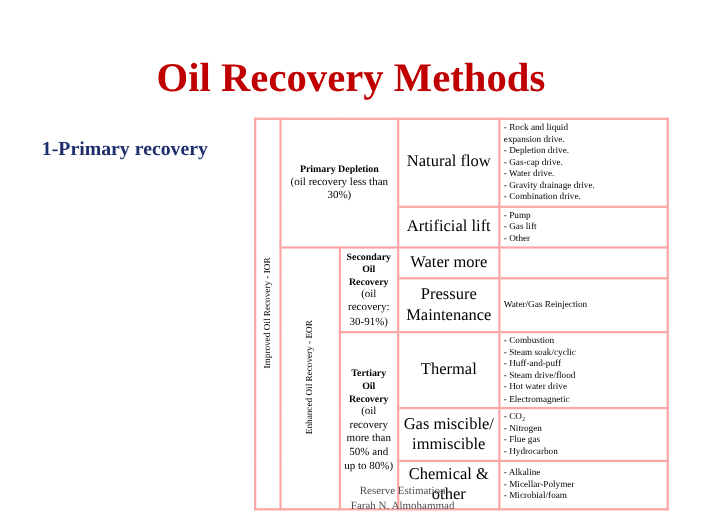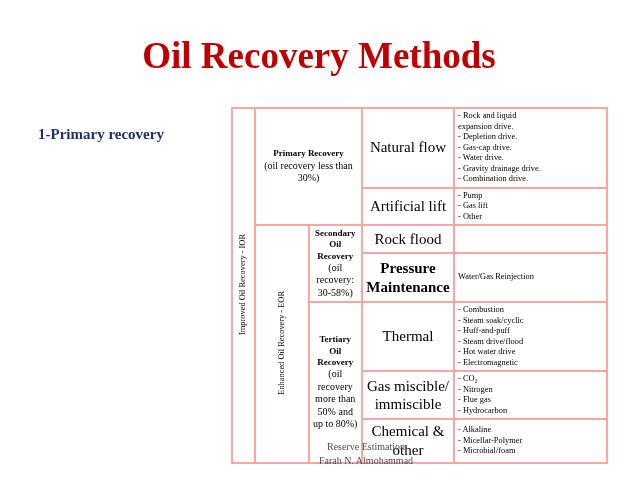--- a/index.html
+++ b/index.html
@@ -10,40 +10,40 @@
     width: 638px;
     height: 478px;
     background: #ffffff;
     font-family: "Liberation Serif", serif;
     overflow: hidden;
     position: relative;
   }
 
   #title {
     position: absolute;
-    top: 34px;
+    top: 50px;
     left: 0;
     width: 638px;
     text-align: center;
     font-family: "Liberation Serif", serif;
     font-weight: bold;
     font-size: 37px;
     color: #C00000;
     letter-spacing: 0px;
   }
 
   #bullets {
     position: absolute;
     top: 125px;
     left: 38px;
     width: 180px;
     color: #1F2F6E;
     font-family: "Liberation Serif", serif;
     font-weight: bold;
-    font-size: 15px;
+    font-size: 18px;
     line-height: 1.2;
   }
   #bullets .bullet-item {
     margin-bottom: 22px;
     white-space: nowrap;
   }
 
   
   #chart-wrap {
     position: absolute;
@@ -122,21 +122,21 @@
 
 <div id="chart-wrap">
   <table class="matrix">
     <tbody>
 
       <tr>
         <td class="vertical" rowspan="7">
           <span class="vtext">Improved Oil Recovery - IOR</span>
         </td>
         <td class="cat" colspan="2" rowspan="2">
-          <div>Primary Recovery</div>
+          <div>Primary Depletion</div>
           <div class="sub">(oil recovery less than 30%)</div>
         </td>
         <td class="method col-method">Natural flow</td>
         <td class="detail col-detail">- Rock and liquid
   expansion drive.
 - Depletion drive.
 - Gas-cap drive.
 - Water drive.
 - Gravity drainage drive.
 - Combination drive.</td>
@@ -148,28 +148,28 @@
 - Gas lift
 - Other</td>
       </tr>
 
       <tr>
         <td class="vertical" rowspan="5">
           <span class="vtext">Enhanced Oil Recovery - EOR</span>
         </td>
         <td class="cat" rowspan="2">
           <div>Secondary Oil Recovery</div>
-          <div class="sub">(oil recovery: 30-58%)</div>
-        </td>
-        <td class="method col-method">Rock flood</td>
+          <div class="sub">(oil recovery: 30-91%)</div>
+        </td>
+        <td class="method col-method">Water more</td>
         <td class="detail col-detail"></td>
       </tr>
 
       <tr>
-        <td class="method col-method" style="white-space:pre-line;font-weight:bold;">Pressure
+        <td class="method col-method" style="white-space:pre-line;">Pressure
 Maintenance</td>
         <td class="detail col-detail">Water/Gas Reinjection</td>
       </tr>
 
       <tr>
         <td class="cat" rowspan="3">
           <div>Tertiary Oil Recovery</div>
           <div class="sub">(oil recovery more than 50% and up to 80%)</div>
         </td>
         <td class="method col-method">Thermal</td>

